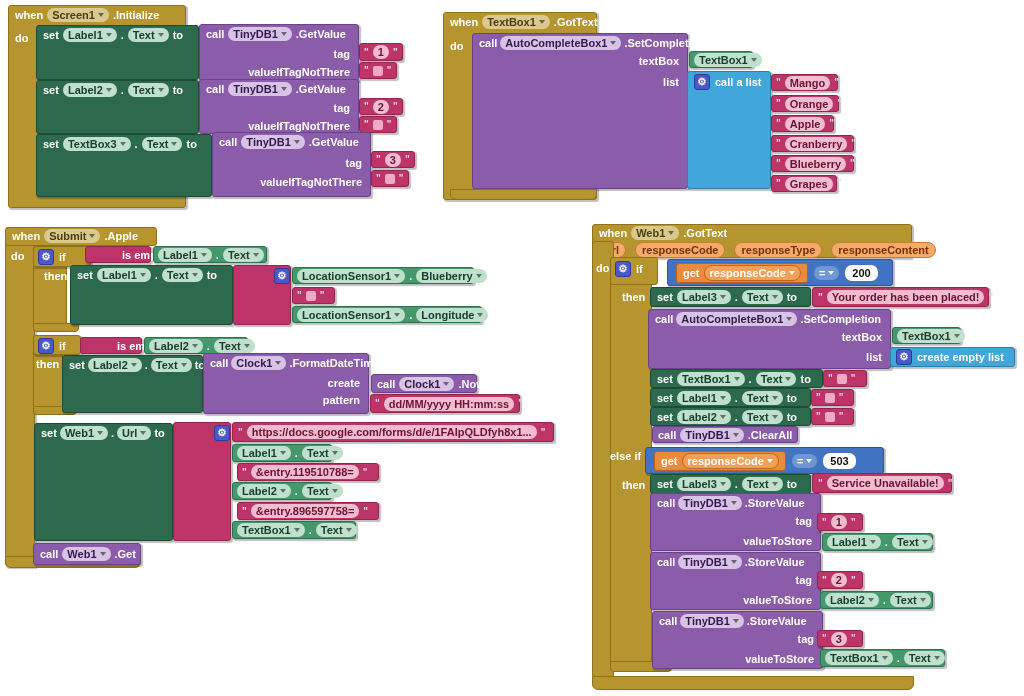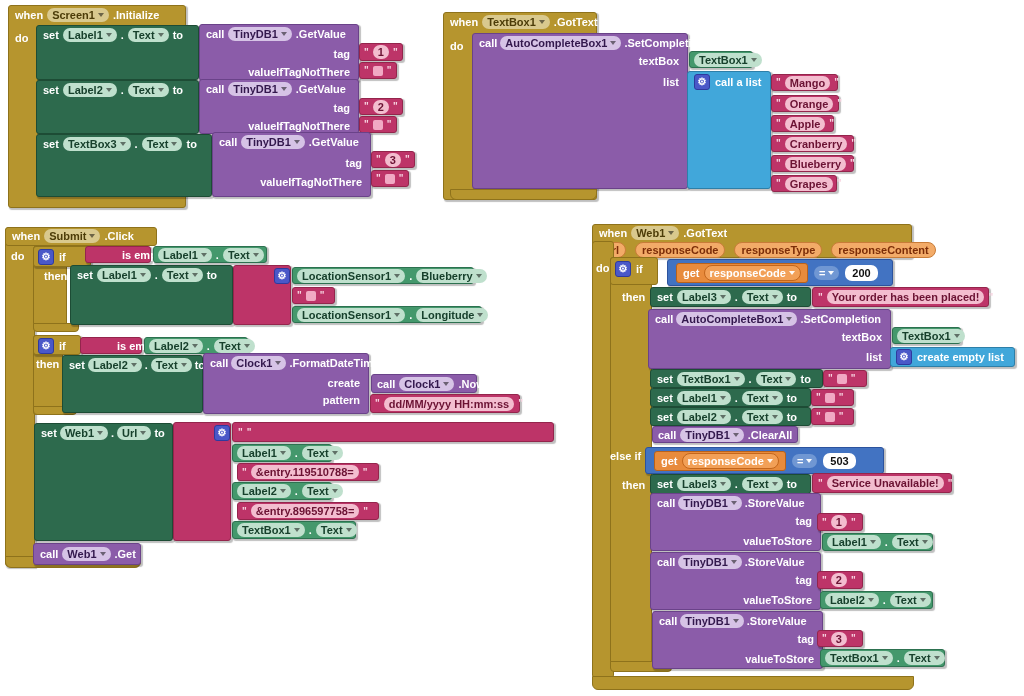--- a/index.html
+++ b/index.html
@@ -255,21 +255,21 @@
 <div class="blk gold flat" style="left:450px;top:189px;width:147px;height:11px;border-radius:0 0 6px 6px"></div>
 
 <div class="blk gold" style="left:5px;top:227px;width:30px;height:340px;border-radius:4px 0 0 4px"></div>
 <div class="blk gold flat" style="left:5px;top:227px;width:152px;height:19px">
   <div class="row" style="padding:1px 6px">
     <span>when</span>
     <span class="oval ovgold">
         <span>Submit</span>
         <i class="car"></i>
       </span>
-    <span>.Click</span>
+    <span>.Apple</span>
   </div>
 </div>
 <span class="lbl" style="left:11px;top:250px">do</span>
 <div class="blk gold flat" style="left:5px;top:556px;width:136px;height:12px;border-radius:0 0 6px 6px"></div>
 
 <div class="blk gold flat" style="left:33px;top:246px;width:34px;height:85px"></div>
 <div class="blk gold flat" style="left:33px;top:323px;width:46px;height:9px;border-radius:0 0 4px 4px"></div>
 <div class="blk gold" style="left:33px;top:246px;width:58px;height:21px">
   <div class="row" style="gap:5px;padding:2px 4px">
     <span class="gear">⚙</span>
@@ -422,20 +422,23 @@
   </div>
 </div>
 <div class="blk mag" style="left:173px;top:422px;width:58px;height:119px">
   <div class="row" style="gap:5px;padding:2px 4px">
     <span class="gear">⚙</span>
     <span>join</span>
   </div>
 </div>
 <div class="blk mag row" style="left:232px;top:422px;width:322px;height:20px;padding:0 5px">
   <span class="q">"</span>
+    <span class="oval ovpink">
+      <span>https://docs.google.com/forms/d/e/1FAIpQLDfyh8x1...</span>
+    </span>
     <span class="q">"</span>
 </div>
 <div class="blk green row" style="left:232px;top:444px;width:100px;height:18px;padding:0 4px">
   <span class="oval ovgreen">
       <span>Label1</span>
       <i class="car"></i>
     </span>
   <span>.</span>
   <span class="oval ovgreen">
       <span>Text</span>

